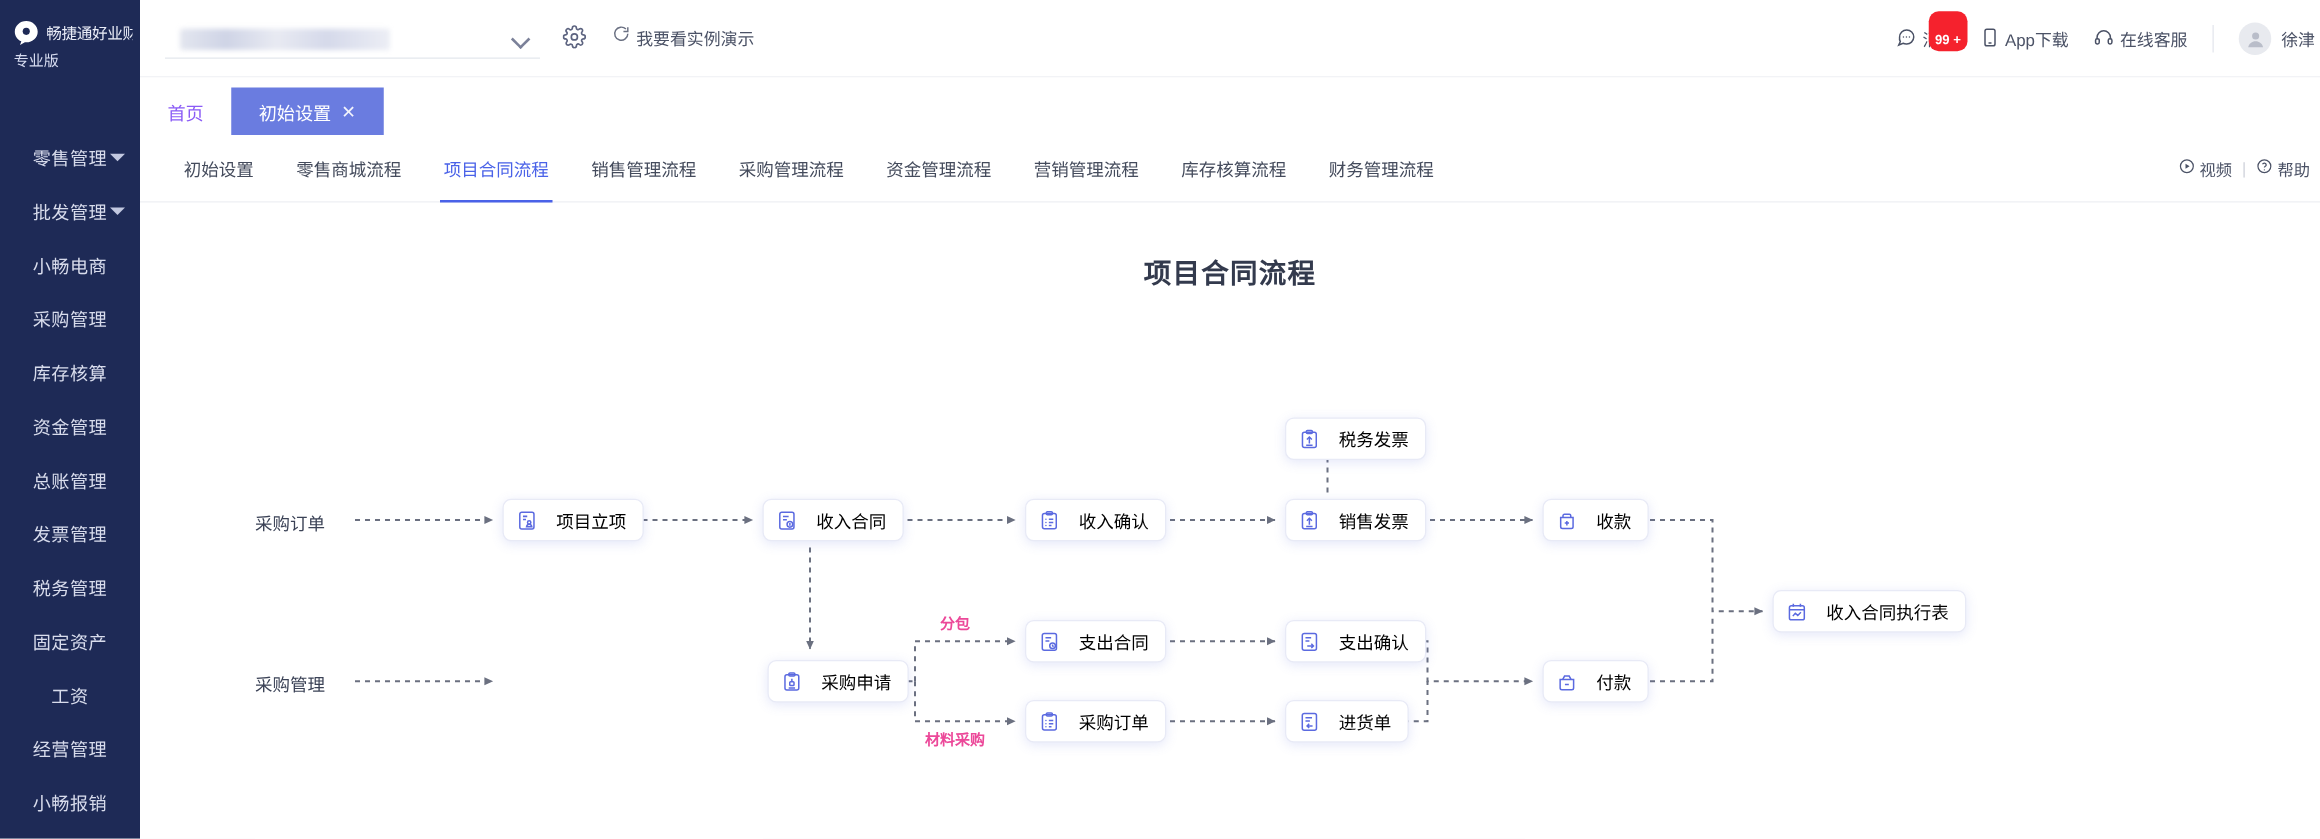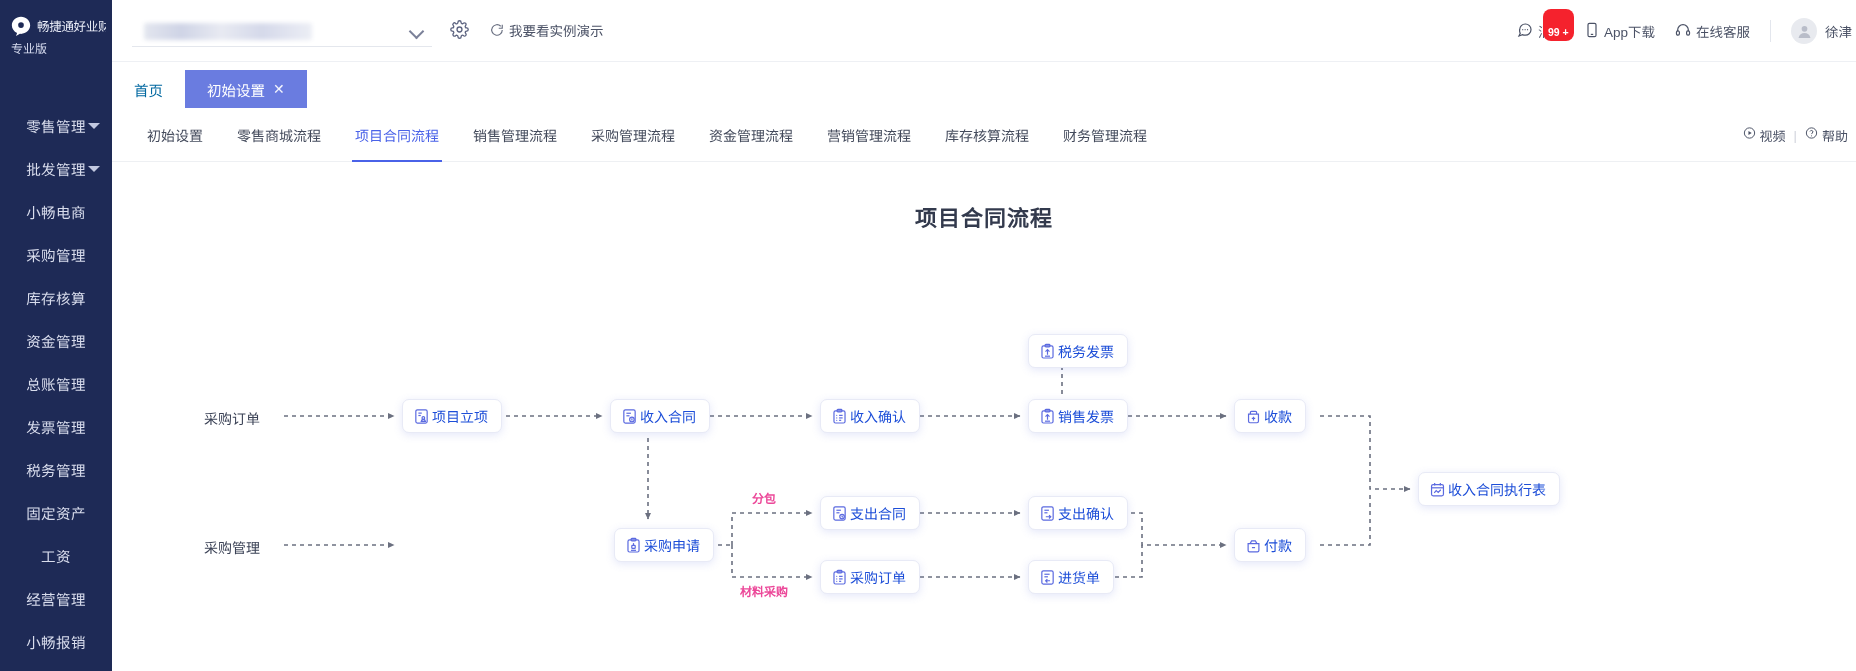--- a/index.html
+++ b/index.html
@@ -58,21 +58,21 @@
     filter:blur(2.2px); border-radius:2px;
   }
   .chev-dn {
     position:absolute; right:10px; top:9px;
     width:11px; height:11px; border-right:2px solid #7b8199; border-bottom:2px solid #7b8199;
     transform:rotate(45deg);
   }
   .gear { position:absolute; left:338px; top:20px; cursor:pointer; }
   .demo-link {
     position:absolute; left:378px; top:20px;
-    display:flex; align-items:flex-end; gap:5px;
+    display:flex; align-items:flex-start; gap:5px;
     color:#4b5266; font-size:13.5px; cursor:pointer;
   }
   .hdr-right {
     position:absolute; right:0; top:0; height:62px;
     display:flex; align-items:center; gap:20px; padding-right:4px;
   }
   .hdr-btn {
     display:flex; align-items:center; gap:5px; position:relative;
     color:#4b5266; font-size:13.5px; cursor:pointer; white-space:nowrap;
   }
@@ -88,21 +88,21 @@
   }
   .uname { color:#4b5266; font-size:13.5px; white-space:nowrap; }
 
   
   .tabstrip {
     position:absolute; left:112px; top:62px; right:0; height:46px;
     background:#ffffff; display:flex; align-items:flex-end;
   }
   .tab {
     height:38px; padding:0 22px; display:flex; align-items:center; gap:8px;
-    font-size:14.5px; color:#0369a1; cursor:pointer;
+    font-size:14.5px; color:#8b5cf6; cursor:pointer;
   }
   .tab.active { background:#6a7ce0; color:#ffffff; }
   .tab .x { font-size:14px; opacity:.92; }
 
   
   .content {
     position:absolute; left:112px; top:108px; right:0; bottom:0;
     background:#f2f3f5; padding:0;
   }
   .card {
@@ -134,22 +134,22 @@
   }
 
   
   .canvas { position:absolute; left:0; top:54px; right:0; bottom:0; overflow:hidden; }
   .svg-layer { position:absolute; left:0; top:0; width:1744px; height:560px; }
 
   .node {
     position:absolute; height:34px; background:#ffffff;
     border:1px solid #e8eaf6; border-radius:7px;
     box-shadow:0 2px 9px rgba(96,110,220,.17);
-    display:flex; align-items:center; gap:2px; padding:0 13px 0 10px;
-    font-size:14px; color:#1d4ed8; white-space:nowrap; cursor:pointer;
+    display:flex; align-items:center; gap:15px; padding:0 13px 0 10px;
+    font-size:14px; color:#000000; white-space:nowrap; cursor:pointer;
   }
   .node .ico { width:17px; height:17px; flex:none; display:block; }
   .swimlane-label {
     position:absolute; font-size:14px; color:#3b4256; white-space:nowrap;
   }
   .edge-label {
     position:absolute; font-size:12px; color:#ec4899; white-space:nowrap;font-weight:bold;
   }
 </style>
 </head>

